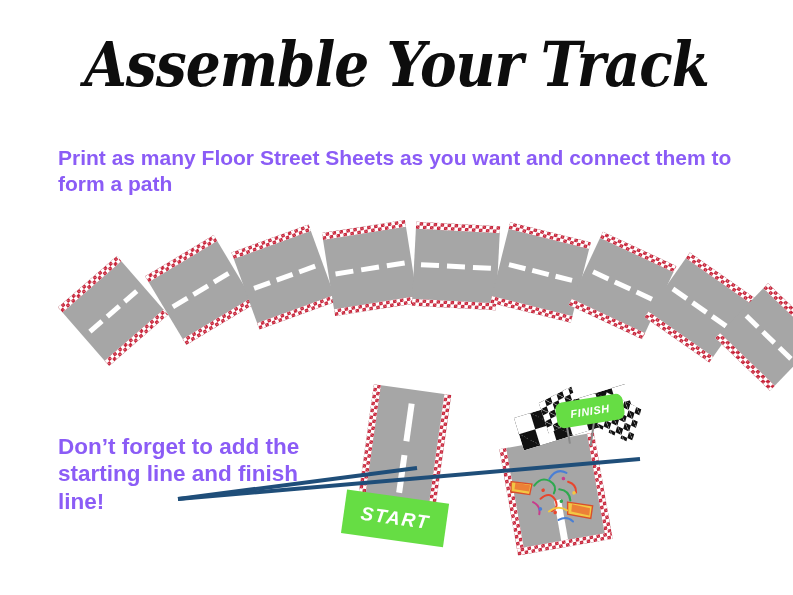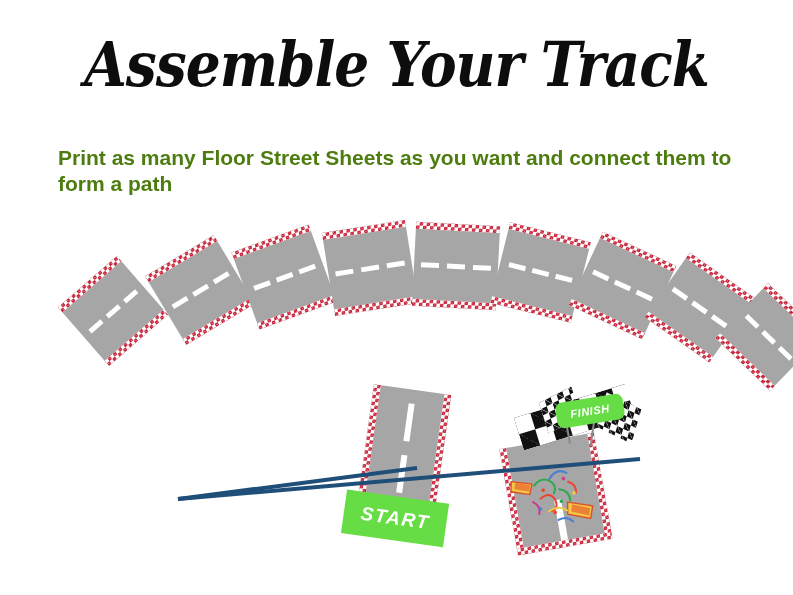--- a/index.html
+++ b/index.html
@@ -33,21 +33,21 @@
     color: #0d0d0d;
     letter-spacing: -1px;
     transform: scaleY(1.12);
     transform-origin: center top;
     white-space: nowrap;
   }
 
   
   .body-text {
     position: absolute;
-    color: #4d7c0f;
+    color: #8b5cf6;
     font-weight: bold;
     line-height: 1.22;
   }
   #intro-text {
     left: 58px;
     top: 145px;
     width: 700px;
     font-size: 21px;
   }
   #note-text {
@@ -391,19 +391,20 @@
   <div class="flag-pole" style="left:566px; top:410px; height:34px; transform:rotate(-10deg);"></div>
   <div class="flag-pole" style="left:592px; top:412px; height:34px; transform:rotate(8deg);"></div>
 
   <div class="mini-flag" id="flag-left"></div>
   <div class="mini-flag" id="flag-right"></div>
 
   <div id="finish-banner">
     <span>FINISH</span>
   </div>
 
+  <div class="body-text" id="note-text">Don’t forget to add the starting line and finish line!</div>
 
   <svg id="leader-lines" viewBox="0 0 793 595">
       <line x1="178" y1="499" x2="417" y2="468" stroke="#1f4e79" stroke-width="4"></line>
       <line x1="178" y1="499" x2="640" y2="459" stroke="#1f4e79" stroke-width="4"></line>
     </svg>
 
 </div>
 
 </body></html>

